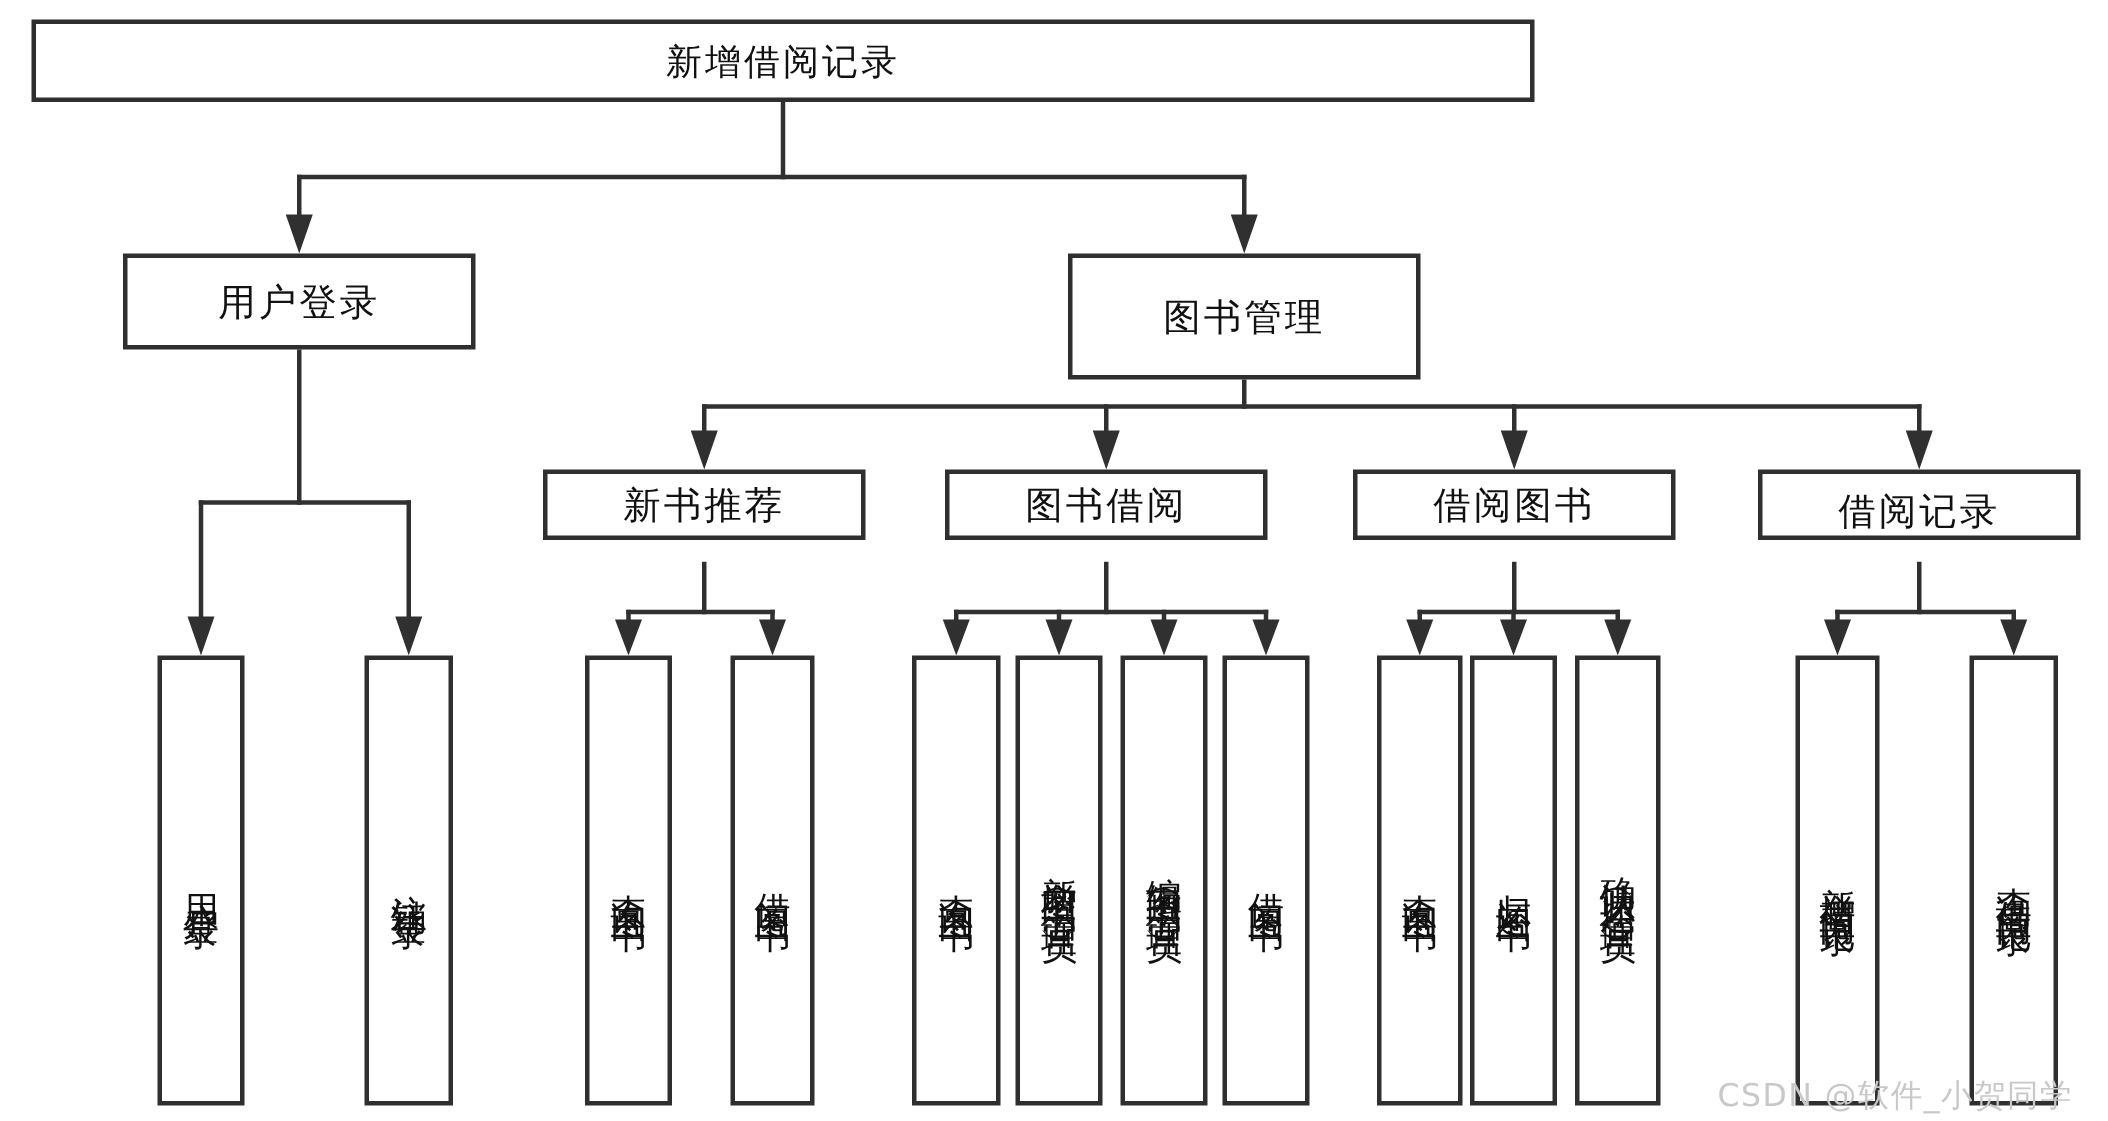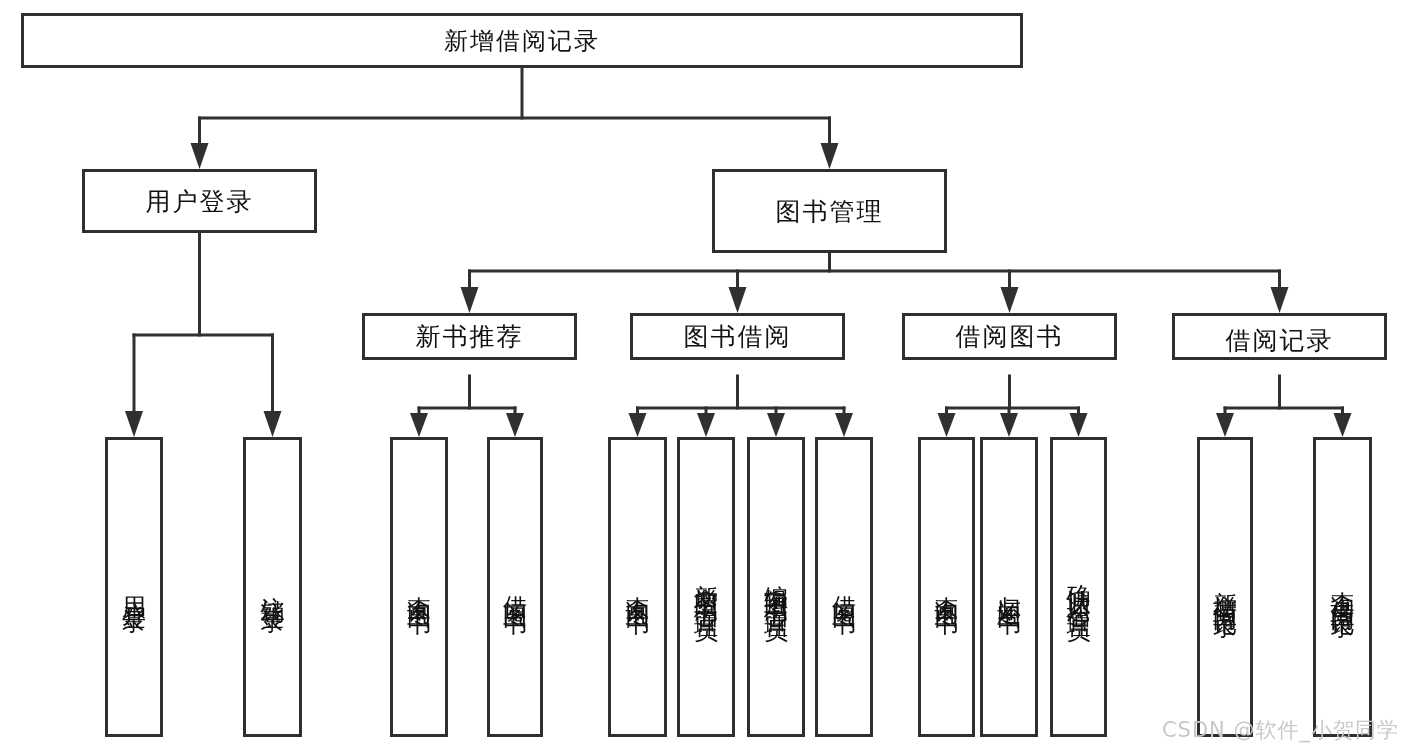--- a/index.html
+++ b/index.html
@@ -73,21 +73,21 @@
   .f13 { left: 1313px; width: 59px; }
   .connector-stroke {
     stroke: #303030;
     stroke-width: 3;
     fill: none;
     stroke-linecap: square;
   }
   .arrow-head { fill: #303030; stroke: none; }
   #watermark {
     position: absolute;
-    right: 6px;
+    right: 23px;
     bottom: 3px;
     font-size: 21px;
     color: #c8c8c8;
     letter-spacing: 1px;
     z-index: 5;
     white-space: nowrap;
   }
 </style>
 </head>
 <body>

